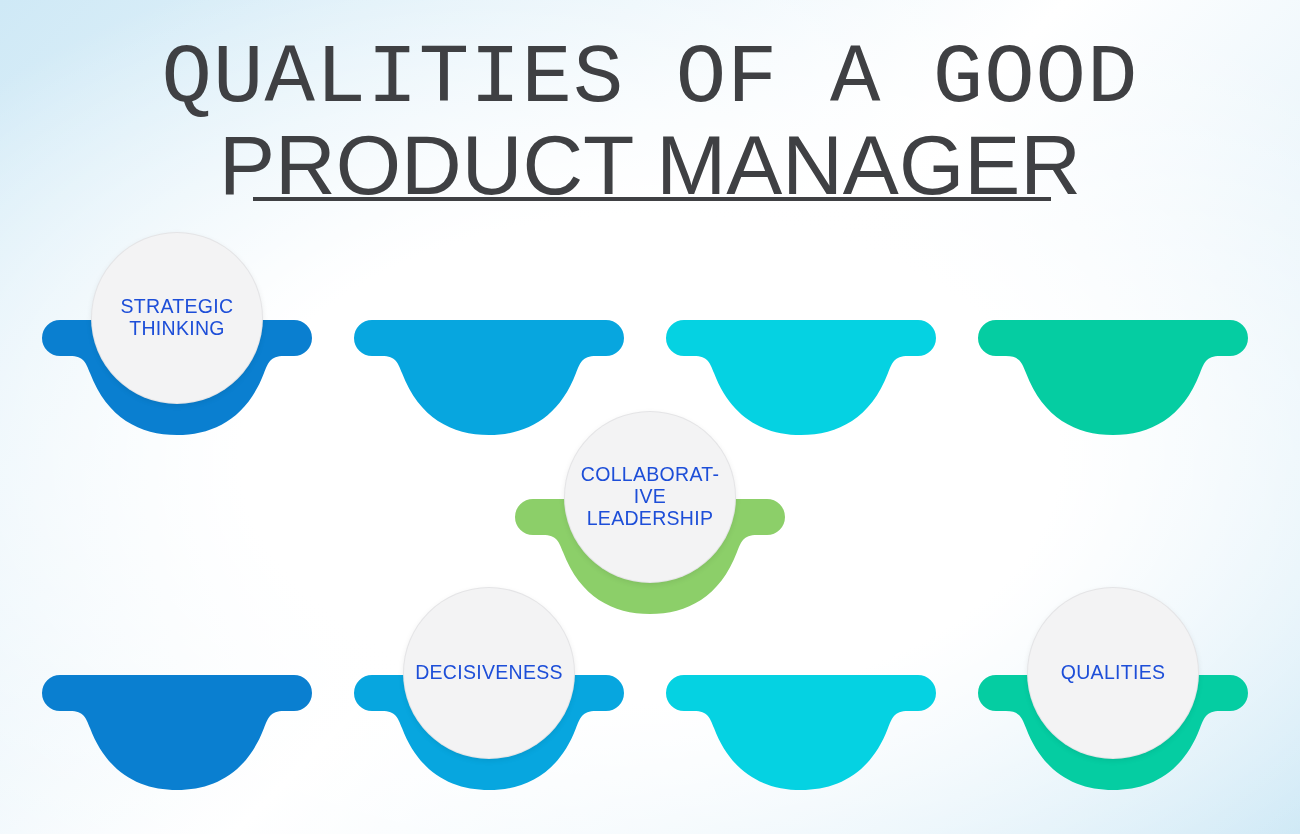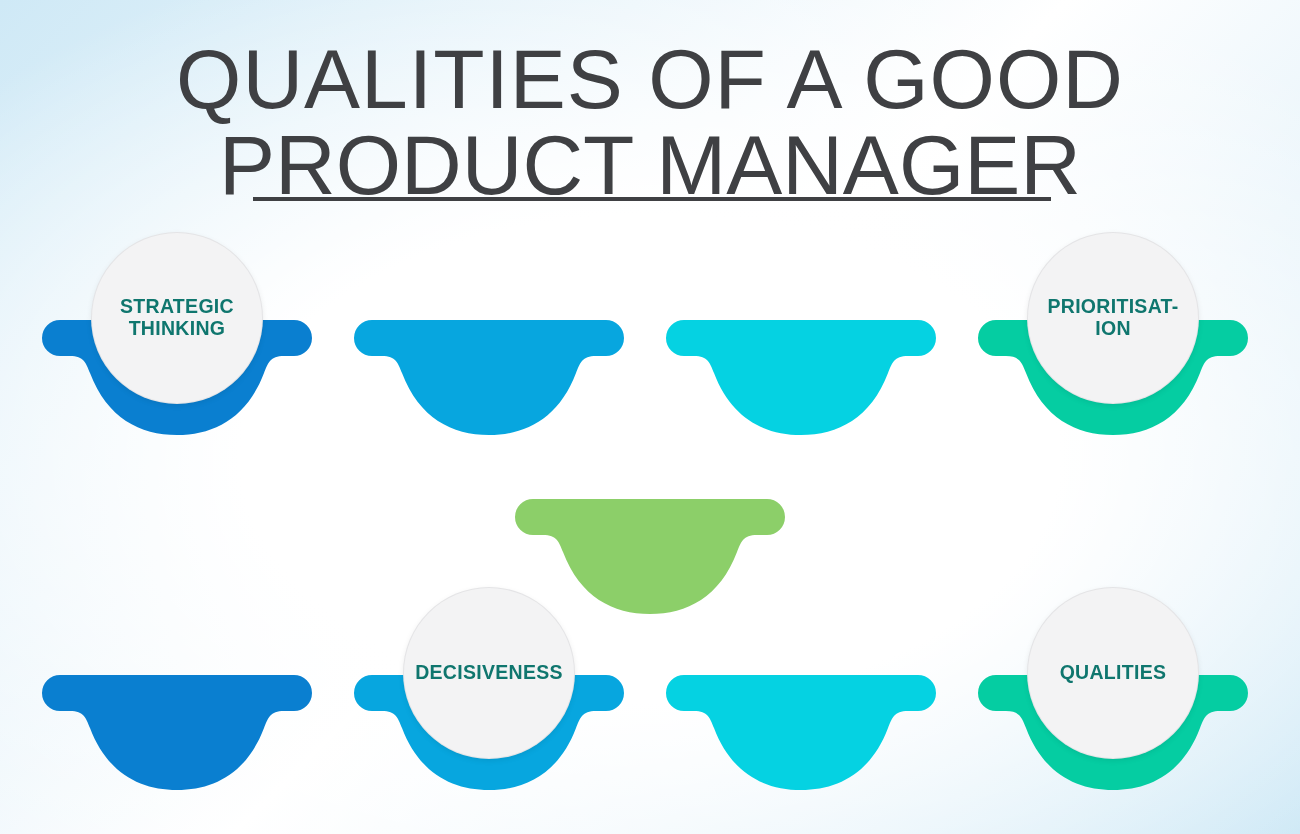--- a/index.html
+++ b/index.html
@@ -8,38 +8,38 @@
     background:
       radial-gradient(ellipse 70% 65% at 50% 55%, #ffffff 0%, #ffffff 45%, rgba(255,255,255,0) 100%),
       linear-gradient(135deg, #cfe9f6 0%, #eaf5fb 30%, #ffffff 50%, #eaf5fb 70%, #cfe9f6 100%);
     font-family: "Liberation Sans", "DejaVu Sans", sans-serif;
   }
   .title {
     position:absolute; left:0; width:1300px; text-align:center;
     color:#3f4043; margin:0;
   }
   .title-line1 {
-    top:34px; font-size:84px; font-weight:400; letter-spacing:1px; line-height:90px;
+    top:34px; font-size:84px; font-weight:400; letter-spacing:1px; line-height:90px;font-family:Liberation Mono, monospace;
   }
   .title-line2 {
     top:120px; font-size:84px; font-weight:400; letter-spacing:0px; line-height:90px;
   }
   .title-underline {
     position:absolute; left:253px; top:197px; width:798px; height:4px; background:#3f4043;
   }
   .card { position:absolute; width:270px; height:205px; }
   .card svg.band { position:absolute; left:0; top:0; overflow:visible; }
   .card .circle {
     position:absolute; left:50px; top:0; width:170px; height:170px; border-radius:50%;
     background:#f3f3f4;
     box-shadow: 0 0 0 1px #e4e4e6, 0 2px 6px rgba(0,0,0,0.10);
     display:flex; align-items:center; justify-content:center; text-align:center;
   }
   .card .label {
-    color:#0f766e; font-weight:700; font-size:19.5px; line-height:22px;
+    color:#1d4ed8; font-weight:400; font-size:19.5px; line-height:22px;
     letter-spacing:0.3px; white-space:pre-line; margin-top:-2px;
   }
 </style>
 </head>
 <body>
 
 <h1 class="title title-line1">QUALITIES OF A GOOD</h1>
 <h1 class="title title-line2">PRODUCT MANAGER</h1>
 <div class="title-underline"></div>
 
@@ -62,30 +62,31 @@
 <div class="card" style="left:666px; top:233px;">
   <svg class="band" width="270" height="205" viewBox="0 0 270 205">
     <path d="M18 87 H252 A18 18 0 0 1 270 105 A18 18 0 0 1 252 123 L242 123 C228 123 226 130 222 140 C205 185 172 202 135 202 C98 202 65 185 48 140 C44 130 42 123 28 123 L18 123 A18 18 0 0 1 0 105 A18 18 0 0 1 18 87 Z" fill="#05d2e2"></path>
   </svg>
 </div>
 
 <div class="card" style="left:978px; top:233px;">
   <svg class="band" width="270" height="205" viewBox="0 0 270 205">
     <path d="M18 87 H252 A18 18 0 0 1 270 105 A18 18 0 0 1 252 123 L242 123 C228 123 226 130 222 140 C205 185 172 202 135 202 C98 202 65 185 48 140 C44 130 42 123 28 123 L18 123 A18 18 0 0 1 0 105 A18 18 0 0 1 18 87 Z" fill="#05cda2"></path>
   </svg>
-  <div class="circle">
-    <span class="label">PRIORITISAT-
-ION</span>
-  </div>
 </div>
 
 <div class="card" style="left:515px; top:412px;">
   <svg class="band" width="270" height="205" viewBox="0 0 270 205">
     <path d="M18 87 H252 A18 18 0 0 1 270 105 A18 18 0 0 1 252 123 L242 123 C228 123 226 130 222 140 C205 185 172 202 135 202 C98 202 65 185 48 140 C44 130 42 123 28 123 L18 123 A18 18 0 0 1 0 105 A18 18 0 0 1 18 87 Z" fill="#8ccf69"></path>
   </svg>
+  <div class="circle">
+    <span class="label">COLLABORAT-
+IVE
+LEADERSHIP</span>
+  </div>
 </div>
 
 <div class="card" style="left:42px; top:588px;">
   <svg class="band" width="270" height="205" viewBox="0 0 270 205">
     <path d="M18 87 H252 A18 18 0 0 1 270 105 A18 18 0 0 1 252 123 L242 123 C228 123 226 130 222 140 C205 185 172 202 135 202 C98 202 65 185 48 140 C44 130 42 123 28 123 L18 123 A18 18 0 0 1 0 105 A18 18 0 0 1 18 87 Z" fill="#0a7fd0"></path>
   </svg>
 </div>
 
 <div class="card" style="left:354px; top:588px;">
   <svg class="band" width="270" height="205" viewBox="0 0 270 205">

